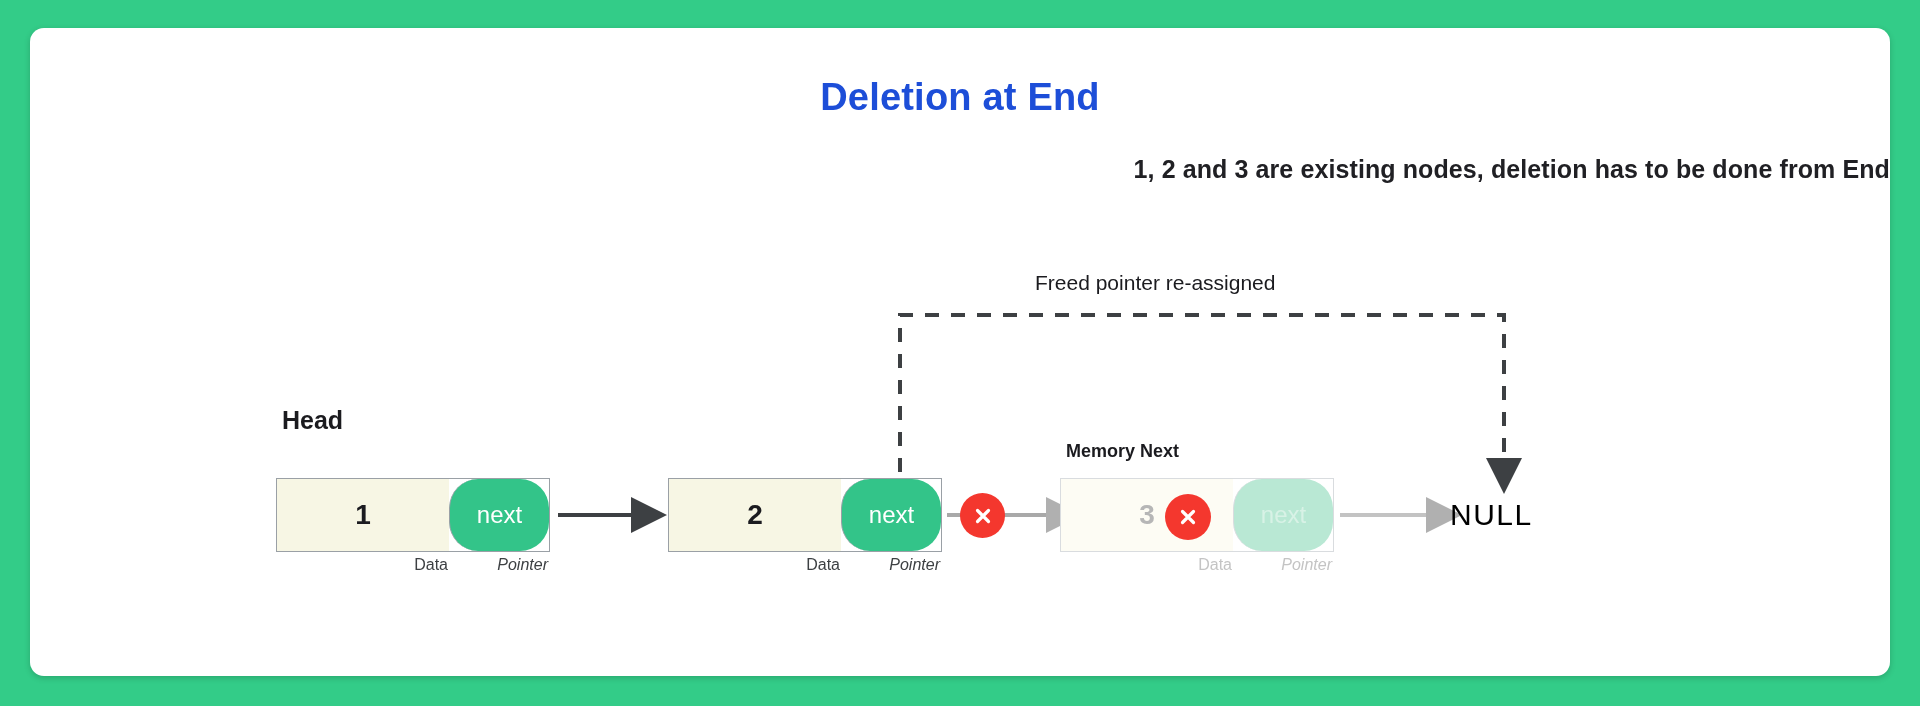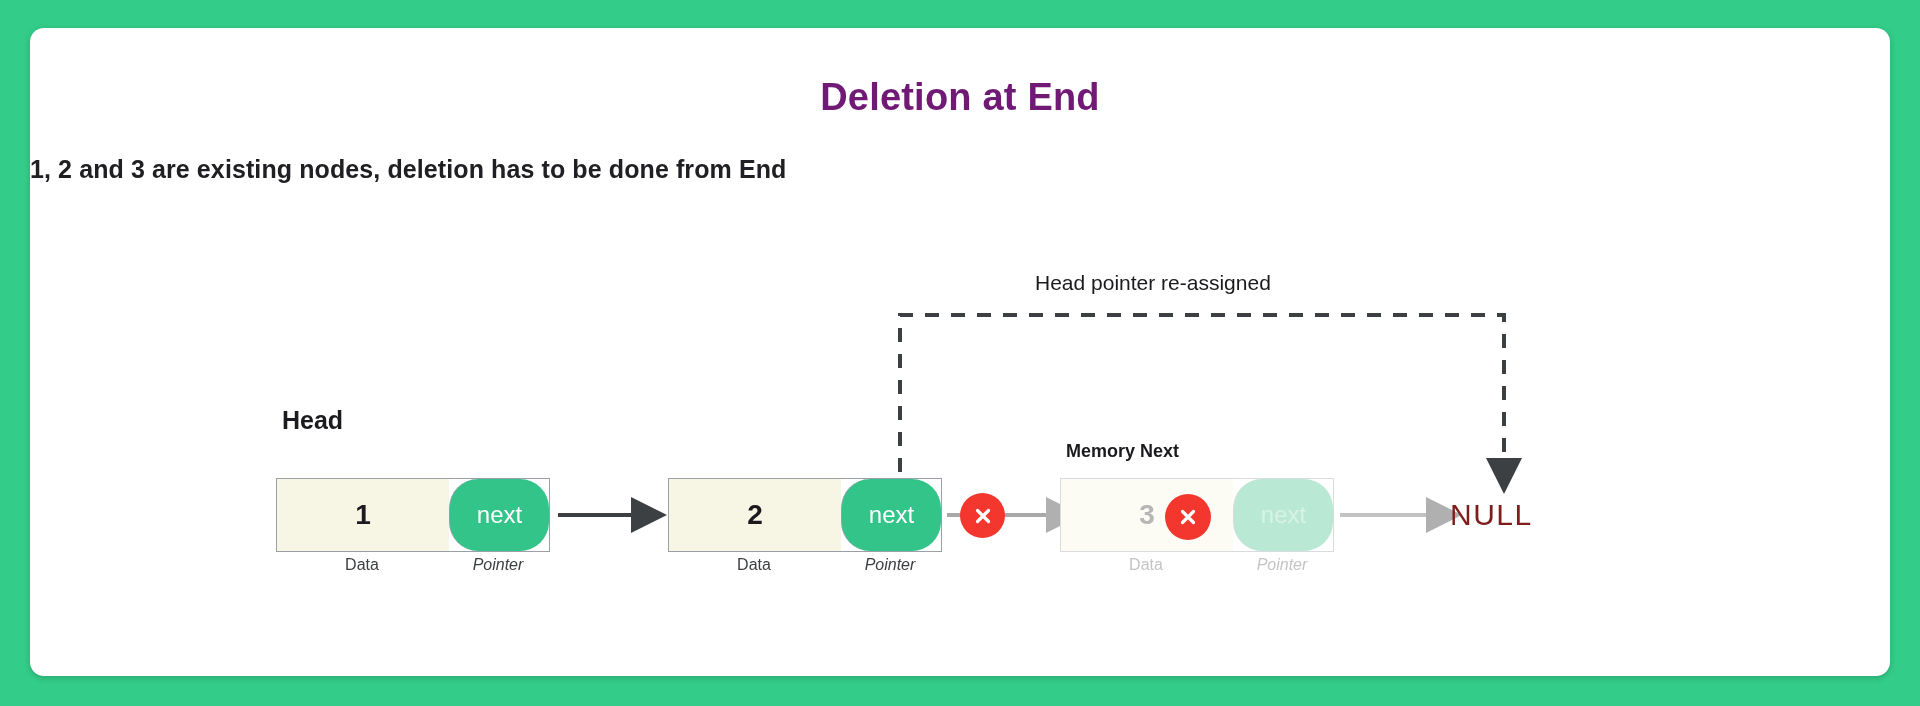--- a/index.html
+++ b/index.html
@@ -28,30 +28,30 @@
   }
 
   .title {
     position: absolute;
     left: 0;
     top: 48px;
     width: 100%;
     text-align: center;
     font-size: 38px;
     font-weight: bold;
-    color: #701a75;
+    color: #1d4ed8;
     letter-spacing: 0.2px;
   }
 
   .subtitle {
     position: absolute;
     left: 0;
     top: 127px;
     width: 100%;
-    text-align: left;
+    text-align: right;
     font-size: 25px;
     font-weight: bold;
     color: #202024;
     letter-spacing: 0.1px;
   }
 
   
   .stage {
     position: absolute;
     left: 0;
@@ -111,21 +111,21 @@
   }
 
   .sublabels {
     position: absolute;
     height: 22px;
     display: flex;
     font-size: 16px;
     color: #3d4043;
   }
   .sublabels span {
-    text-align: center;
+    text-align: right;
   }
   .sub-data { width: 172px; }
   .sub-ptr  { width: 100px; font-style: italic; }
   .sublabels.faded span { color: #c4c4c4; }
 
   .head-label {
     position: absolute;
     font-size: 25px;
     font-weight: bold;
     color: #1b1b1f;
@@ -142,21 +142,21 @@
   .reassigned-label {
     position: absolute;
     font-size: 21px;
     color: #1b1b1f;
     white-space: nowrap;
   }
 
   .null-label {
     position: absolute;
     font-size: 30px;
-    color: #7f1d1d;
+    color: #000000;
     letter-spacing: 1.5px;
   }
 
   
   .x-badge {
     position: absolute;
     border-radius: 50%;
     background: #f4372e;
     display: flex;
     align-items: center;
@@ -240,18 +240,18 @@
       <span class="sub-data">Data</span>
       <span class="sub-ptr">Pointer</span>
     </div>
 
     <div class="x-badge" style="left:1135px; top:466px; width:46px; height:46px;">
       <svg width="22" height="22" viewBox="0 0 22 22">
         <path d="M5.5,5.5 L16.5,16.5 M16.5,5.5 L5.5,16.5" stroke="#ffffff" stroke-width="3.2" stroke-linecap="round"></path>
       </svg>
     </div>
 
-    <div class="reassigned-label" style="left:1005px; top:243px;">Head pointer re-assigned</div>
+    <div class="reassigned-label" style="left:1005px; top:243px;">Freed pointer re-assigned</div>
 
     <div class="null-label" style="left:1420px; top:470px;">NULL</div>
 
   </div>
 </div>
 
 </body></html>

